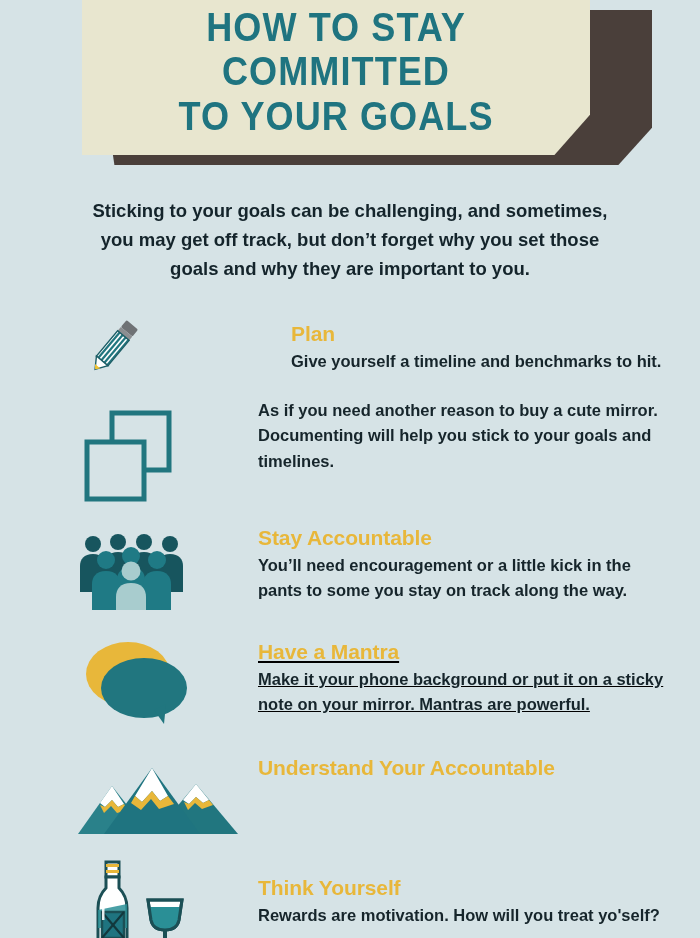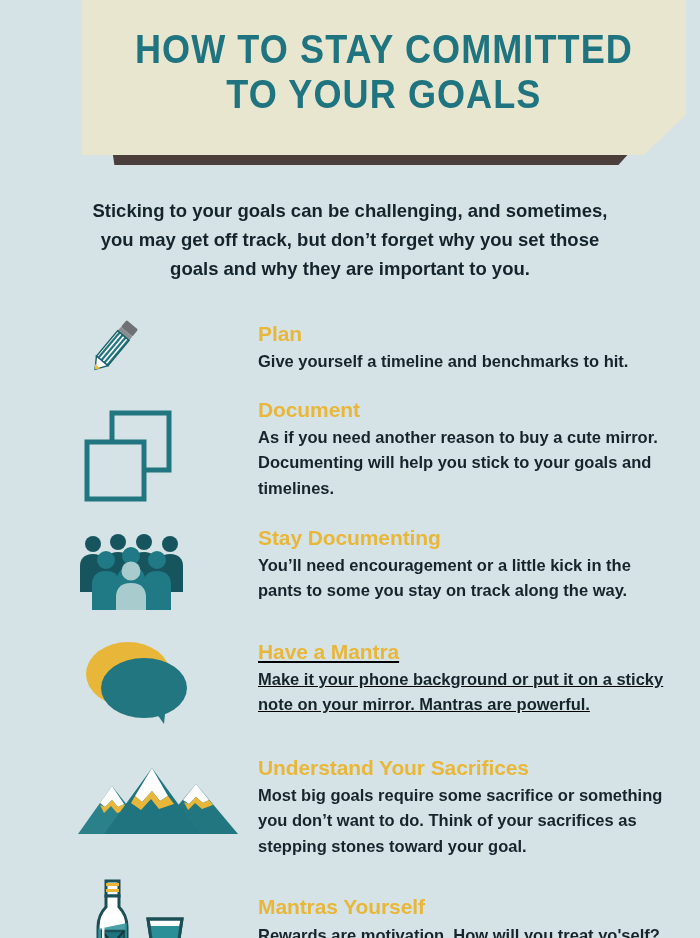--- a/index.html
+++ b/index.html
@@ -28,21 +28,21 @@
     width: 560px;
     height: 155px;
     background: #4a3f3a;
     -webkit-clip-path: polygon(0 0, 100% 0, 100% 76%, 94% 100%, 4% 100%);
     clip-path: polygon(0 0, 100% 0, 100% 76%, 94% 100%, 4% 100%);
   }
   .banner {
     position: absolute;
     left: 82px;
     top: 0px;
-    width: 604px;
+    width: 508px;
     height: 155px;
     background: #e8e6cf;
     -webkit-clip-path: polygon(0 0, 100% 0, 100% 74%, 93% 100%, 0 100%);
     clip-path: polygon(0 0, 100% 0, 100% 74%, 93% 100%, 0 100%);
     display: flex;
     align-items: center;
     justify-content: center;
   }
   .banner-title {
     color: #1f7480;
@@ -102,21 +102,21 @@
   }
   .item-desc {
     color: #16252b;
     font-size: 16.5px;
     font-weight: bold;
     line-height: 1.55;
     margin: 0;
   }
 
   
-  .item.plan        { margin-top: 4px; }
+  .item.plan        { margin-top: 4px; gap: 33px; }
   .item.document    { margin-top: 16px; }
   .item.accountable { margin-top: 20px; }
   .item.mantra      { margin-top: 22px; }
   .item.sacrifices  { margin-top: 26px; }
   .item.reward      { margin-top: 18px; }
 
   .item.plan .icon-cell        { padding-top: 2px; }
   .item.document .icon-cell    { padding-top: 4px; }
   .item.accountable .icon-cell { padding-top: 8px; }
   .item.mantra .icon-cell      { padding-top: 6px; }
@@ -172,21 +172,20 @@
 
   <div class="item document">
     <div class="icon-cell">
       <svg width="104" height="104" viewBox="0 0 104 104">
         <rect x="34" y="11" width="57" height="57" fill="none" stroke="#21767f" stroke-width="5"></rect>
         <rect x="9" y="40" width="57" height="57" fill="#d6e3e6"></rect>
         <rect x="9" y="40" width="57" height="57" fill="none" stroke="#21767f" stroke-width="5"></rect>
       </svg>
     </div>
     <div class="text-cell">
-      <p class="item-title">Document</p>
       <p class="item-desc">As if you need another reason to buy a cute mirror. Documenting will help you stick to your goals and timelines.</p>
     </div>
   </div>
 
   <div class="item accountable">
     <div class="icon-cell">
       <svg width="108" height="76" viewBox="0 0 108 76">
 
         <g fill="#17555e">
           <circle cx="15" cy="10" r="8"></circle>
@@ -208,21 +207,21 @@
           <path d="M79 37c-10 0-14 6-14 13v26h28V50c0-7-4-13-14-13z"></path>
         </g>
 
         <g fill="#a8ccce">
           <circle cx="53" cy="37" r="9.5"></circle>
           <path d="M53 49c-10.5 0-15 6-15 14v13h30V63c0-8-4.5-14-15-14z"></path>
         </g>
       </svg>
     </div>
     <div class="text-cell">
-      <p class="item-title">Stay Documenting</p>
+      <p class="item-title">Stay Accountable</p>
       <p class="item-desc">You’ll need encouragement or a little kick in the pants to some you stay on track along the way.</p>
     </div>
   </div>
 
   <div class="item mantra">
     <div class="icon-cell">
       <svg width="116" height="88" viewBox="0 0 116 88">
         <ellipse cx="50" cy="36" rx="42" ry="32" fill="#e8b73a"></ellipse>
         <ellipse cx="66" cy="50" rx="43" ry="30" fill="#21767f"></ellipse>
         <path d="M76 72 L86 86 L88 66 Z" fill="#21767f"></path>
@@ -245,22 +244,21 @@
         <polygon points="34,24 72,72 0,72" fill="#2a818a"></polygon>
         <polygon points="34,24 46,42 40,45 34,38 27,45 22,41" fill="#ffffff"></polygon>
         <polygon points="27,45 34,38 40,45 46,42 50,48 39,51 33,44 26,51 22,43" fill="#e8b73a"></polygon>
 
         <polygon points="74,6 122,72 26,72" fill="#1f7480"></polygon>
         <polygon points="74,6 90,34 82,39 74,29 64,40 57,34" fill="#ffffff"></polygon>
         <polygon points="57,34 64,40 74,29 82,39 90,34 96,42 81,47 73,37 63,48 53,41" fill="#e8b73a"></polygon>
       </svg>
     </div>
     <div class="text-cell">
-      <p class="item-title">Understand Your Sacrifices</p>
-      <p class="item-desc">Most big goals require some sacrifice or something you don’t want to do. Think of your sacrifices as stepping stones toward your goal.</p>
+      <p class="item-title">Understand Your Accountable</p>
     </div>
   </div>
 
   <div class="item reward">
     <div class="icon-cell">
       <svg width="120" height="104" viewBox="0 0 120 104">
 
         <g>
           <rect x="28" y="4" width="13" height="15" fill="#ffffff" stroke="#1b4f55" stroke-width="3"></rect>
           <rect x="28" y="6" width="13" height="3" fill="#e8b73a"></rect>
@@ -279,18 +277,18 @@
         <g>
           <path d="M70 42 L104 42 L101 62 Q99 72 87 72 Q75 72 73 62 Z" fill="#ffffff" stroke="#1b4f55" stroke-width="3"></path>
           <path d="M71.6 49 L102.4 49 L101 62 Q99 72 87 72 Q75 72 73 62 Z" fill="#2a8f96"></path>
           <path d="M70 42 L104 42 L101 62 Q99 72 87 72 Q75 72 73 62 Z" fill="none" stroke="#1b4f55" stroke-width="3"></path>
           <rect x="85" y="71" width="4" height="24" fill="#1b4f55"></rect>
           <rect x="73" y="94" width="28" height="4" rx="1.5" fill="#1b4f55"></rect>
         </g>
       </svg>
     </div>
     <div class="text-cell">
-      <p class="item-title">Mantras Yourself</p>
+      <p class="item-title">Think Yourself</p>
       <p class="item-desc">Rewards are motivation. How will you treat yo'self?</p>
     </div>
   </div>
 
 </div>
 
 </body></html>

